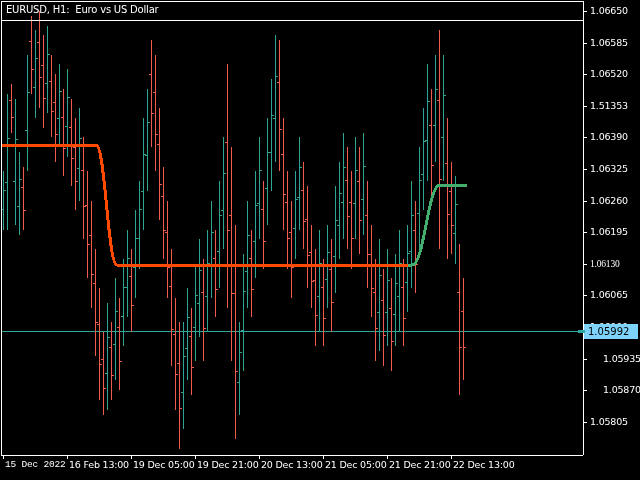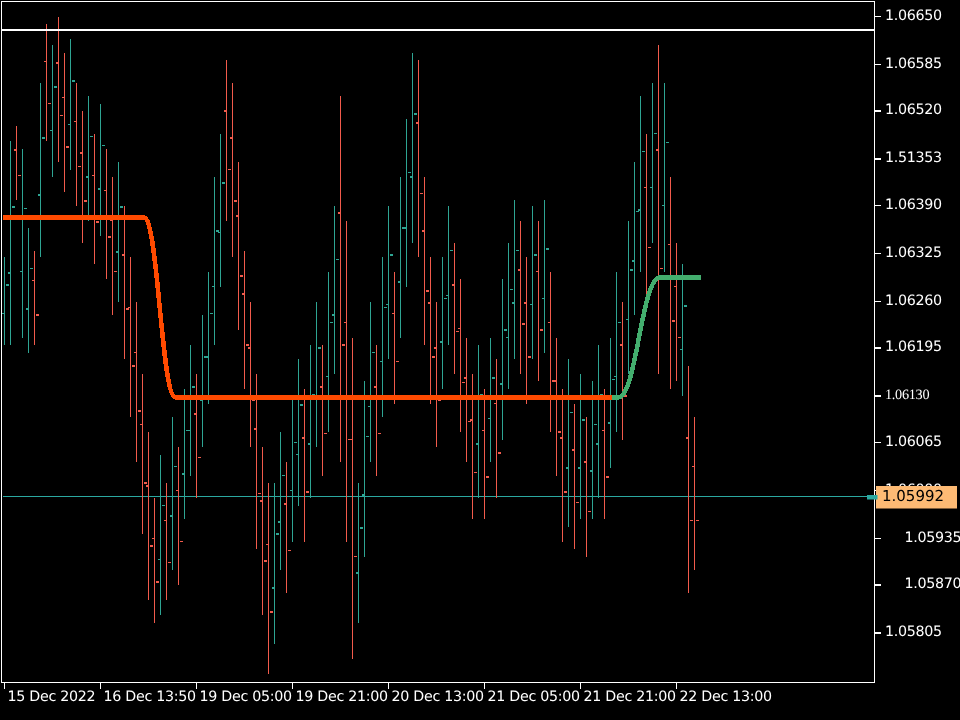--- a/index.html
+++ b/index.html
@@ -21,41 +21,42 @@
   <svg id="chart-svg" width="640" height="480" shape-rendering="crispEdges">
       <path d="M2 331 H583" stroke="#2BA8A0" stroke-width="1" fill="none"></path>
       <path d="M3 171 V230 M7 94 V230 M15 99 V225 M19 152 V235 M27 55 V171 M35 30 V118 M47 26 V113 M59 64 V147 M67 69 V157 M79 108 V201 M107 303 V410 M115 278 V380 M123 259 V346 M127 230 V317 M135 210 V298 M139 181 V269 M143 118 V230 M147 89 V191 M183 322 V429 M187 288 V380 M195 264 V361 M199 239 V337 M207 230 V332 M211 201 V298 M219 181 V288 M223 137 V249 M239 322 V415 M243 254 V371 M247 201 V308 M255 171 V278 M259 137 V239 M267 118 V225 M271 79 V191 M275 35 V162 M295 171 V259 M299 137 V230 M319 230 V332 M327 225 V308 M335 186 V293 M339 162 V259 M343 133 V239 M355 137 V239 M363 133 V235 M379 239 V351 M387 249 V346 M395 254 V346 M399 230 V332 M407 225 V312 M411 181 V288 M419 147 V249 M423 108 V210 M427 64 V181 M435 55 V162 M443 55 V181 M455 176 V264 " stroke="#2EA593" stroke-width="1" fill="none"></path>
       <path d="M11 84 V133 M23 167 V230 M31 16 V94 M39 11 V108 M43 35 V128 M51 55 V137 M55 74 V162 M63 89 V176 M71 99 V186 M75 118 V210 M83 137 V239 M87 171 V278 M91 201 V308 M95 249 V356 M99 288 V400 M103 332 V415 M111 322 V400 M119 298 V390 M131 249 V332 M151 40 V147 M155 55 V171 M159 108 V220 M163 167 V259 M167 201 V298 M171 249 V366 M175 298 V410 M179 322 V449 M191 308 V395 M203 259 V361 M215 230 V317 M227 64 V308 M231 147 V361 M235 225 V439 M251 230 V317 M263 181 V269 M279 40 V171 M283 118 V230 M287 171 V269 M291 201 V298 M303 162 V249 M307 186 V288 M311 225 V308 M315 249 V346 M323 259 V346 M331 239 V332 M347 147 V249 M351 171 V269 M359 147 V254 M367 181 V288 M371 225 V317 M375 259 V361 M383 269 V366 M391 278 V371 M403 259 V346 M415 201 V293 M431 89 V201 M439 30 V249 M447 118 V259 M451 162 V254 M459 244 V395 M463 278 V380 " stroke="#F25B4C" stroke-width="1" fill="none"></path>
       <path d="M1 209 h2 M4 190 h2 M5 182 h2 M8 138 h2 M13 181 h2 M16 139 h2 M17 206 h2 M20 179 h2 M25 130 h2 M28 92 h2 M33 87 h2 M36 58 h2 M45 83 h2 M48 54 h2 M57 118 h2 M60 91 h2 M65 126 h2 M68 97 h2 M77 168 h2 M80 138 h2 M105 373 h2 M108 337 h2 M113 344 h2 M116 311 h2 M121 316 h2 M124 287 h2 M125 287 h2 M128 258 h2 M133 267 h2 M136 238 h2 M137 238 h2 M140 209 h2 M141 191 h2 M144 154 h2 M145 155 h2 M148 122 h2 M181 392 h2 M184 356 h2 M185 348 h2 M188 317 h2 M193 327 h2 M196 295 h2 M197 303 h2 M200 270 h2 M205 296 h2 M208 263 h2 M209 264 h2 M212 232 h2 M217 251 h2 M220 215 h2 M221 210 h2 M224 173 h2 M237 382 h2 M240 352 h2 M241 330 h2 M244 291 h2 M245 271 h2 M248 235 h2 M253 241 h2 M256 205 h2 M257 203 h2 M260 170 h2 M265 188 h2 M268 152 h2 M269 152 h2 M272 115 h2 M273 118 h2 M276 76 h2 M293 228 h2 M296 199 h2 M297 197 h2 M300 167 h2 M317 296 h2 M320 263 h2 M325 279 h2 M328 252 h2 M333 256 h2 M336 220 h2 M337 225 h2 M340 193 h2 M341 202 h2 M344 167 h2 M353 203 h2 M356 170 h2 M361 199 h2 M364 166 h2 M377 312 h2 M380 275 h2 M385 312 h2 M388 280 h2 M393 314 h2 M396 283 h2 M397 296 h2 M400 263 h2 M405 282 h2 M408 253 h2 M409 251 h2 M412 215 h2 M417 213 h2 M420 180 h2 M421 174 h2 M424 141 h2 M425 140 h2 M428 101 h2 M433 125 h2 M436 89 h2 M441 137 h2 M444 95 h2 M453 233 h2 M456 204 h2 " stroke="#2EA593" stroke-width="1" fill="none"></path>
       <path d="M9 100 h2 M12 117 h2 M21 187 h2 M24 210 h2 M29 41 h2 M32 69 h2 M37 42 h2 M40 77 h2 M41 65 h2 M44 98 h2 M49 81 h2 M52 111 h2 M53 102 h2 M56 134 h2 M61 117 h2 M64 148 h2 M69 127 h2 M72 158 h2 M73 147 h2 M76 181 h2 M81 170 h2 M84 206 h2 M85 205 h2 M88 244 h2 M89 235 h2 M92 274 h2 M93 283 h2 M96 322 h2 M97 324 h2 M100 364 h2 M101 359 h2 M104 388 h2 M109 347 h2 M112 375 h2 M117 327 h2 M120 361 h2 M129 276 h2 M132 305 h2 M149 74 h2 M152 113 h2 M153 92 h2 M156 134 h2 M157 144 h2 M160 184 h2 M161 196 h2 M164 230 h2 M165 232 h2 M168 267 h2 M169 286 h2 M172 329 h2 M173 334 h2 M176 374 h2 M177 363 h2 M180 408 h2 M189 336 h2 M192 367 h2 M201 292 h2 M204 328 h2 M213 258 h2 M216 289 h2 M225 142 h2 M228 230 h2 M229 215 h2 M232 293 h2 M233 293 h2 M236 371 h2 M249 258 h2 M252 289 h2 M261 209 h2 M264 241 h2 M277 82 h2 M280 129 h2 M281 154 h2 M284 194 h2 M285 202 h2 M288 238 h2 M289 232 h2 M292 267 h2 M301 190 h2 M304 221 h2 M305 219 h2 M308 255 h2 M309 252 h2 M312 281 h2 M313 280 h2 M316 315 h2 M321 287 h2 M324 318 h2 M329 269 h2 M332 302 h2 M345 180 h2 M348 216 h2 M349 202 h2 M352 238 h2 M357 181 h2 M360 220 h2 M365 215 h2 M368 254 h2 M369 254 h2 M372 288 h2 M373 292 h2 M376 328 h2 M381 300 h2 M384 335 h2 M389 308 h2 M392 341 h2 M401 287 h2 M404 318 h2 M413 230 h2 M416 264 h2 M429 125 h2 M432 165 h2 M437 100 h2 M440 179 h2 M445 163 h2 M448 214 h2 M449 191 h2 M452 225 h2 M457 292 h2 M460 347 h2 M461 311 h2 M464 347 h2 " stroke="#F25B4C" stroke-width="1" fill="none"></path>
       <path d="M2 145 H96 C105.45 145 107.55 265 117 265 H408" stroke="#FF4A00" stroke-width="3" fill="none" stroke-linecap="butt"></path>
       <path d="M408 265 H412 C424.6 265 427.4 185 440 185 H467" stroke="#43AE6E" stroke-width="3" fill="none" stroke-linecap="butt"></path>
       <path d="M1 455 V1 H583 M1 20 H583 M583 1 V455 M1 455 H583 M583 11 h4 M583 43 h4 M583 74 h4 M583 106 h4 M583 137 h4 M583 169 h4 M583 201 h4 M583 232 h4 M583 264 h4 M583 295 h4 M583 327 h4 M583 359 h4 M583 390 h4 M583 422 h4 M3 455 v4 M67 455 v4 M131 455 v4 M195 455 v4 M259 455 v4 M323 455 v4 M387 455 v4 M451 455 v4 " stroke="#FFFFFF" stroke-width="1" fill="none"></path>
     </svg>
+  <div id="title">EURUSD, H1:  Euro vs US Dollar</div>
   <div id="price-axis">
       <div class="axis-label" style="left: 7px; top: 5px;">1.06650</div>
       <div class="axis-label" style="left: 7px; top: 37px;">1.06585</div>
       <div class="axis-label" style="left: 7px; top: 68px;">1.06520</div>
       <div class="axis-label" style="left: 7px; top: 100px;">1.51353</div>
       <div class="axis-label" style="left: 7px; top: 131px;">1.06390</div>
       <div class="axis-label" style="left: 7px; top: 163px;">1.06325</div>
       <div class="axis-label" style="left: 7px; top: 195px;">1.06260</div>
       <div class="axis-label" style="left: 7px; top: 226px;">1.06195</div>
       <div class="axis-label" style="left: 7px; top: 258px; font-family: Liberation Serif, serif;">1.06130</div>
       <div class="axis-label" style="left: 7px; top: 289px;">1.06065</div>
       <div class="axis-label" style="left: 7px; top: 321px;">1.06000</div>
       <div class="axis-label" style="left: 20px; top: 353px;">1.05935</div>
       <div class="axis-label" style="left: 20px; top: 384px;">1.05870</div>
       <div class="axis-label" style="left: 7px; top: 416px;">1.05805</div>
     </div>
   <div id="time-axis">
-      <div class="axis-label" style="left: 5px; top: 4px;">15 Dec 2022</div>
-      <div class="axis-label" style="left: 69px; top: 4px;">16 Dec 13:50</div>
+      <div class="axis-label" style="left: 5px; top: 4px; font-family: Liberation Mono, monospace;">15 Dec 2022</div>
+      <div class="axis-label" style="left: 69px; top: 4px;">16 Feb 13:00</div>
       <div class="axis-label" style="left: 133px; top: 4px;">19 Dec 05:00</div>
       <div class="axis-label" style="left: 197px; top: 4px;">19 Dec 21:00</div>
       <div class="axis-label" style="left: 261px; top: 4px;">20 Dec 13:00</div>
       <div class="axis-label" style="left: 325px; top: 4px;">21 Dec 05:00</div>
       <div class="axis-label" style="left: 389px; top: 4px;">21 Dec 21:00</div>
       <div class="axis-label" style="left: 453px; top: 4px;">22 Dec 13:00</div>
     </div>
-  <div id="price-badge" style="background: #fdba74; color: rgb(0, 0, 0); top: 324px;">1.05992</div>
+  <div id="price-badge" style="background: #7dd3fc; color: rgb(0, 0, 0); top: 324px;">1.05992</div>
   <div id="badge-notch" style="background: rgb(43, 168, 160); top: 330px;"></div>
 </div>
 
 </body></html>

